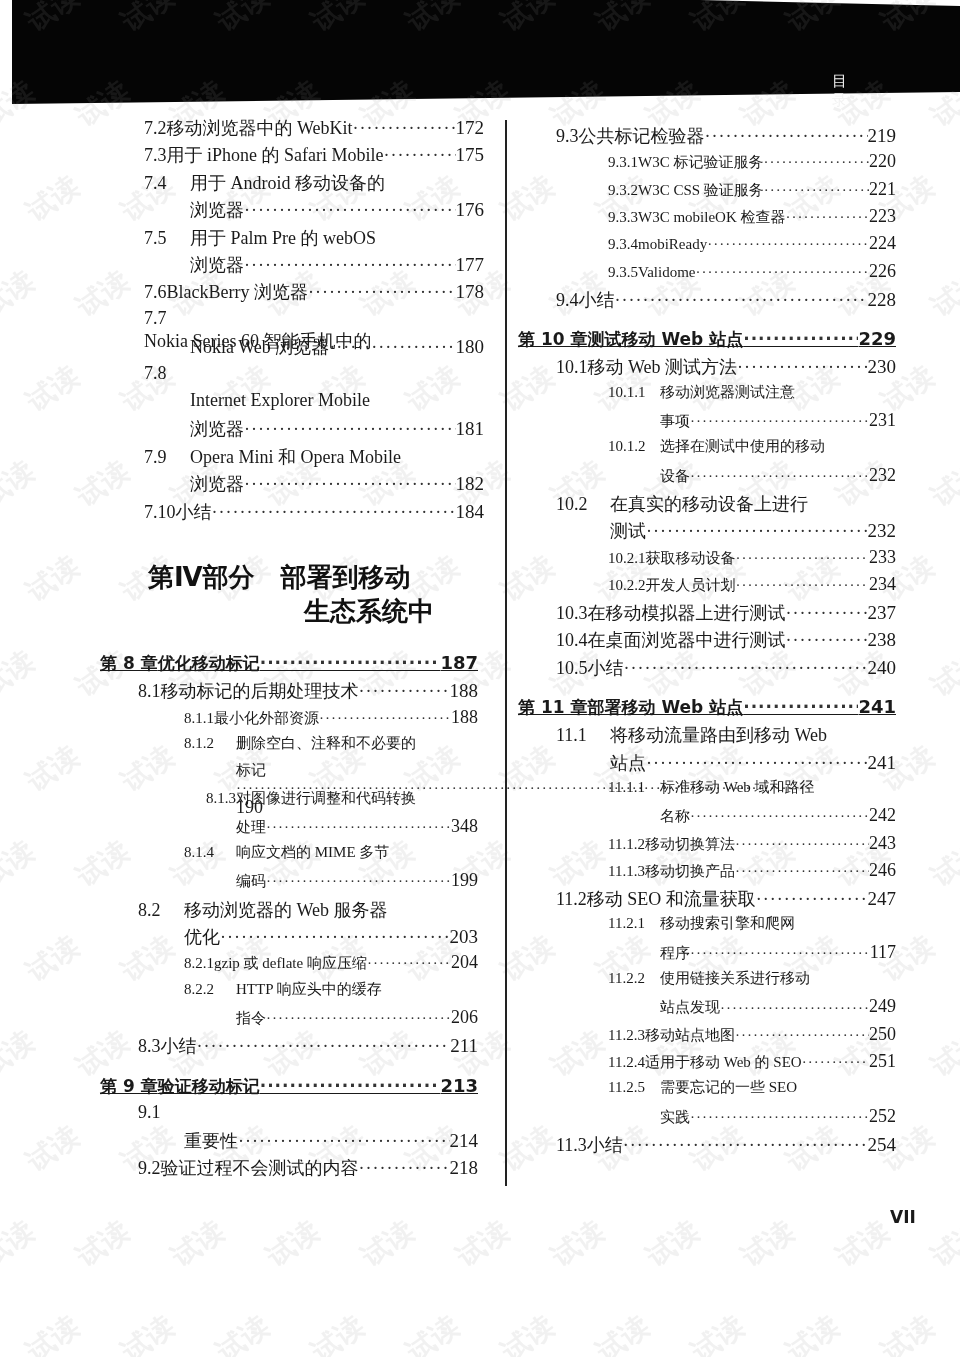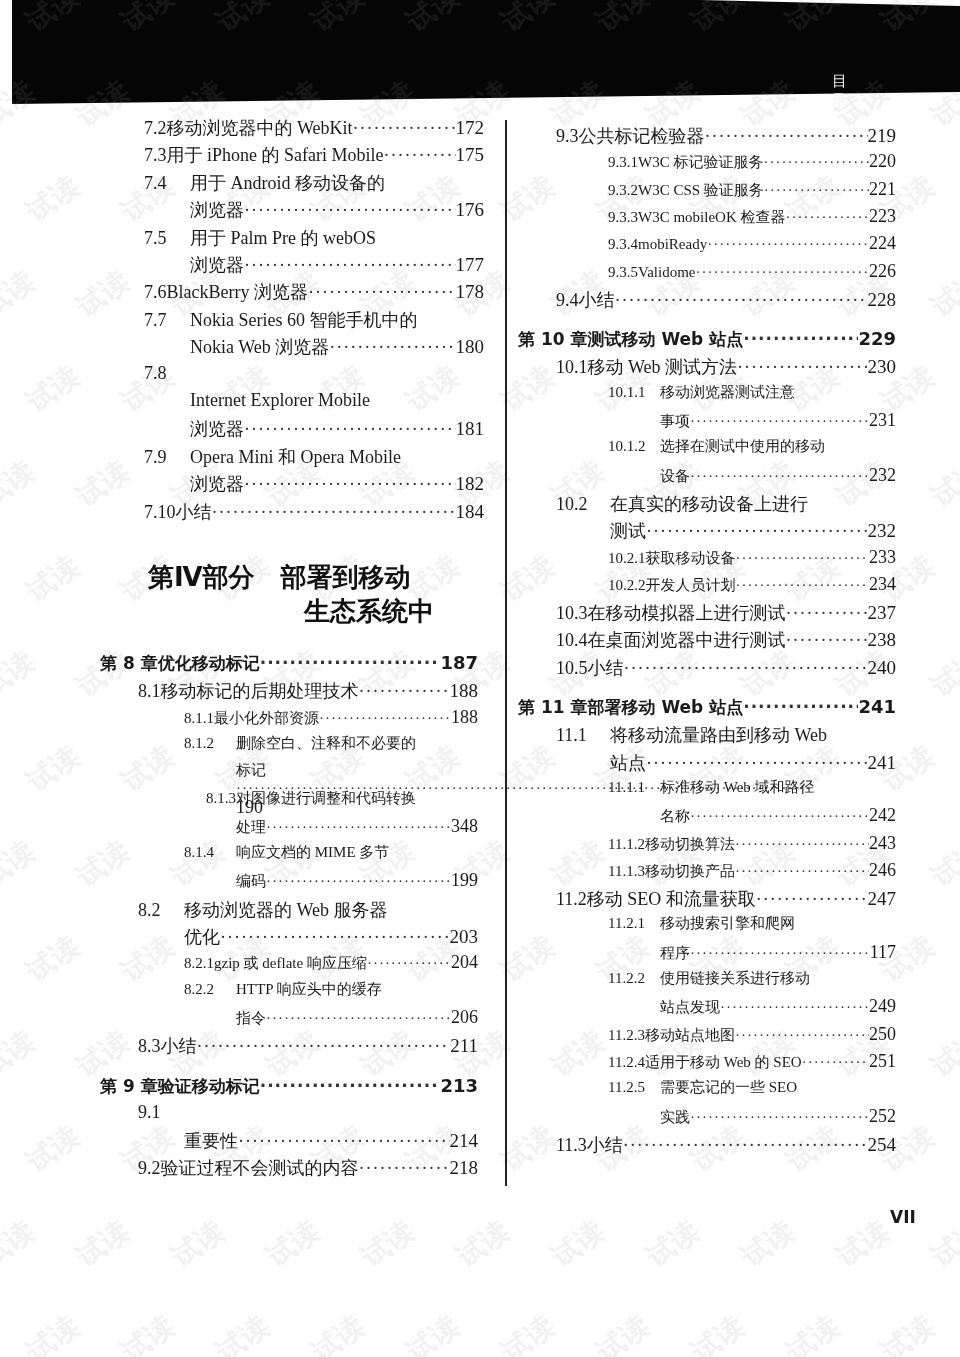--- a/index.html
+++ b/index.html
@@ -23,21 +23,21 @@
   .col-left { left: 100px; top: 116px; width: 380px; }
   .col-right { left: 518px; top: 124px; width: 380px; }
   .divider { position: absolute; left: 505px; top: 120px; width: 2px; height: 1066px; background: #222; z-index: 1; }
 
   .row { position: absolute; left: 0; display: flex; align-items: baseline; white-space: nowrap; }
   .num { display: inline-block; }
   .dots { flex: 1 1 auto; overflow: hidden; color: #333; letter-spacing: 1px; }
   .dots::before { content: "································································································"; }
   .pg { flex: 0 0 auto; }
 
-  .lvl-chapter { font-family: "DejaVu Sans", sans-serif; font-weight: bold; font-size: 17px; }
+  .lvl-chapter { font-family: "DejaVu Sans", sans-serif; font-weight: bold; font-size: 17px; text-decoration: underline; }
   .lvl-section { font-size: 18px; }
   .lvl-sub { font-size: 15px; }
   .pg-chapter { font-family: "DejaVu Sans", sans-serif; font-weight: bold; font-size: 18px; }
   .pg-section { font-size: 19px; }
   .pg-sub { font-size: 18px; }
 
   .part-title {
     position: absolute; z-index: 1; font-family: "DejaVu Sans", sans-serif;
     font-weight: bold; font-size: 26px; color: #111;
   }
@@ -246,21 +246,21 @@
       <span style="flex: 0 0 auto;">浏览器</span>
       <span class="dots"></span>
       <span class="pg pg-section">177</span>
     </div>
     <div class="row lvl-section" style="top: 164.4px; left: 44px; width: 340px;">
       <span class="num" style="width: 46px;">7.6</span>
       <span style="flex: 0 0 auto;">BlackBerry 浏览器</span>
       <span class="dots"></span>
       <span class="pg pg-section">178</span>
     </div>
-    <div class="row lvl-section" style="top: 191.8px; left: 44px; width: 340px;">
+    <div class="row lvl-section" style="top: 191.8px; left: 44px; width: 340px; flex-direction: column;">
       <span class="num" style="width: 46px;">7.7</span>
       <span style="flex: 0 0 auto;">Nokia Series 60 智能手机中的</span>
     </div>
     <div class="row lvl-section" style="top: 219.2px; left: 90px; width: 294px;">
       <span style="flex: 0 0 auto;">Nokia Web 浏览器</span>
       <span class="dots"></span>
       <span class="pg pg-section">180</span>
     </div>
     <div class="row lvl-section" style="top: 246.6px; left: 44px; width: 340px;">
       <span class="num" style="width: 46px;">7.8</span>
@@ -551,21 +551,21 @@
     </div>
     <div class="row lvl-sub" style="top: 817.7px; left: 142px; width: 236px;">
       <span style="flex: 0 0 auto;">程序</span>
       <span class="dots"></span>
       <span class="pg pg-sub">117</span>
     </div>
     <div class="row lvl-sub" style="top: 845px; left: 90px; width: 288px;">
       <span class="num" style="width: 52px;">11.2.2</span>
       <span style="flex: 0 0 auto;">使用链接关系进行移动</span>
     </div>
-    <div class="row lvl-sub" style="top: 872.3px; left: 142px; width: 236px;">
+    <div class="row lvl-sub" style="top: 872.3px; left: 142px; width: 236px; align-items: flex-end;">
       <span style="flex: 0 0 auto;">站点发现</span>
       <span class="dots"></span>
       <span class="pg pg-sub">249</span>
     </div>
     <div class="row lvl-sub" style="top: 899.6px; left: 90px; width: 288px;">
       <span class="num" style="width: 52px;">11.2.3</span>
       <span style="flex: 0 0 auto;">移动站点地图</span>
       <span class="dots"></span>
       <span class="pg pg-sub">250</span>
     </div>

